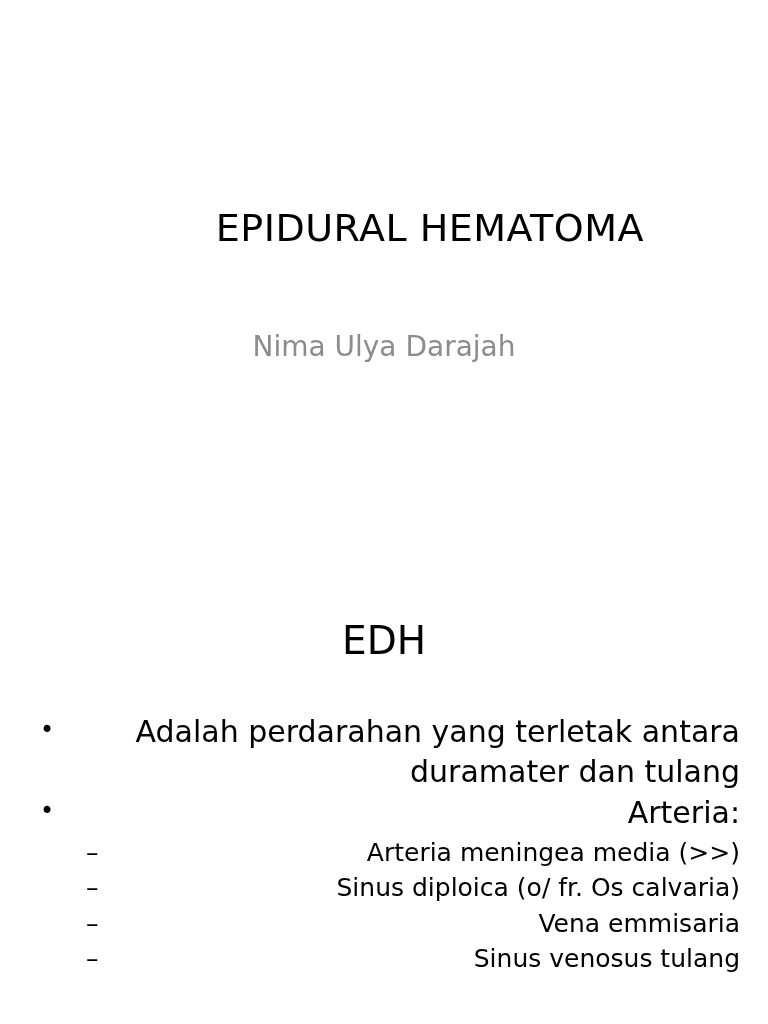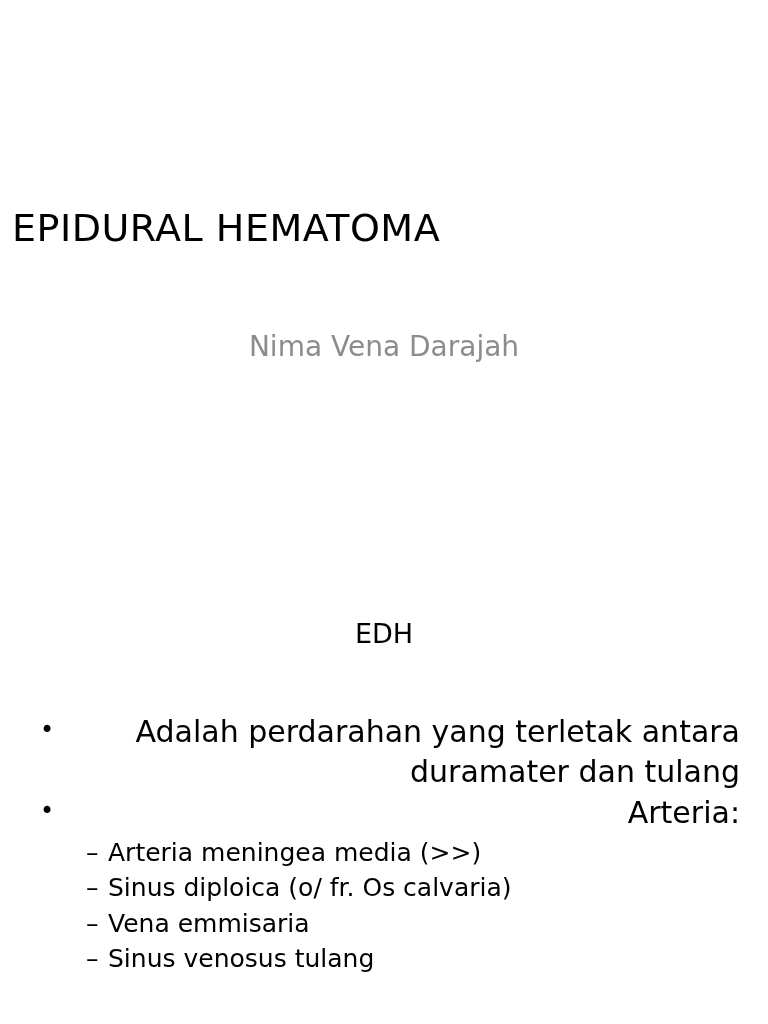--- a/index.html
+++ b/index.html
@@ -19,23 +19,23 @@
   .page {
     width: 768px;
     height: 1024px;
     position: relative;
   }
 
   
   .slide-title-block {
     position: absolute;
     top: 208px;
-    left: 12px;
+    left: 0;
     width: 644px;
-    text-align: left;
+    text-align: right;
   }
   .slide-title {
     font-size: 38px;
     line-height: 1.1;
     letter-spacing: 0.5px;
     color: #000000;
     font-weight: 400;
   }
   .slide-subtitle {
     position: absolute;
@@ -48,21 +48,21 @@
     font-weight: 400;
   }
 
   
   .slide2-title {
     position: absolute;
     top: 618px;
     left: 0;
     width: 768px;
     text-align: center;
-    font-size: 27px;
+    font-size: 39px;
     color: #000000;
     font-weight: 400;
   }
 
   .content-list {
     position: absolute;
     top: 712px;
     left: 40px;
     width: 700px;
   }
@@ -92,31 +92,32 @@
     line-height: 1.42;
     margin-left: 46px;
   }
   .bullet-l2 .marker {
     width: 22px;
     flex: 0 0 22px;
     font-size: 25px;
   }
   .bullet-l2 .text {
     flex: 1;
+    text-align: right;
   }
 </style>
 </head>
 <body>
 
 <div class="page">
 
   <div class="slide-title-block">
     <div class="slide-title">EPIDURAL HEMATOMA</div>
   </div>
-  <div class="slide-subtitle">Nima Vena Darajah</div>
+  <div class="slide-subtitle">Nima Ulya Darajah</div>
 
   <div class="slide2-title">EDH</div>
 
   <div class="content-list">
 
     <div class="bullet-l1">
       <span class="marker">•</span>
       <span class="text">Adalah perdarahan yang terletak antara duramater dan tulang</span>
     </div>
 

